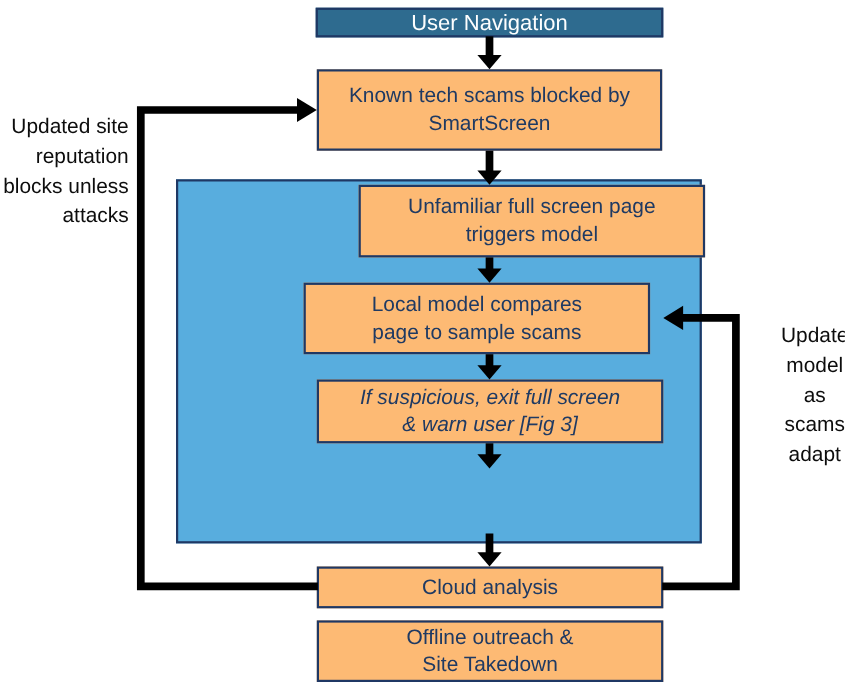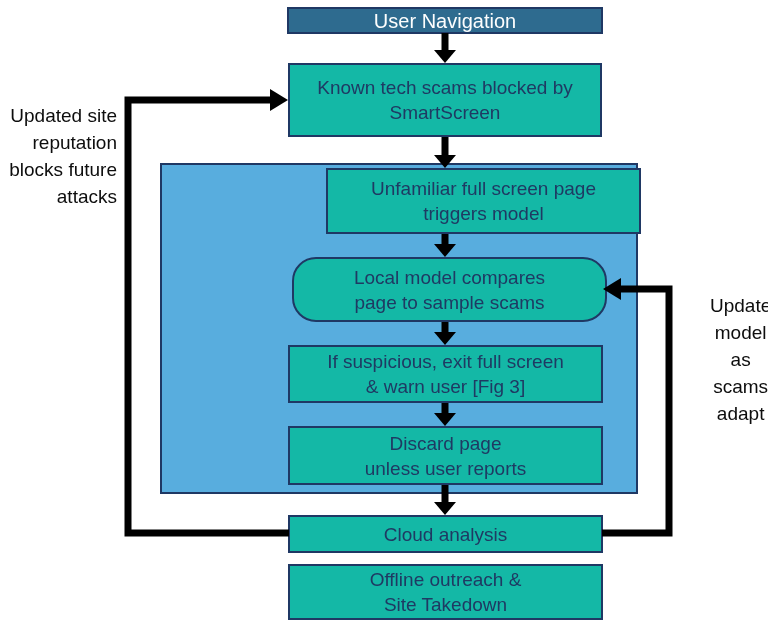--- a/index.html
+++ b/index.html
@@ -3,21 +3,21 @@
 <meta charset="utf-8">
 <style>
   html,body { margin:0; padding:0; background:#ffffff; }
   body { width:768px; height:627px; position:relative; font-family:"Liberation Sans", sans-serif; }
   .canvas { position:absolute; left:0; top:0; width:768px; height:445px; }
 
   .node {
     position:absolute; box-sizing:border-box;
     display:flex; align-items:center; justify-content:center;
     text-align:center; white-space:pre-line;
-    background:#14b8a6; border:2px solid #1F3864;
+    background:#fdba74; border:2px solid #1F3864;
     color:#1F3A63; font-size:19px; line-height:25px;
   }
   .header {
     background:#2E6B8F; color:#FDFEFE; font-size:20px; line-height:22px;
     border:2px solid #1F3864;
   }
   .group-box {
     position:absolute; box-sizing:border-box;
     background:#58ADDE; border:2px solid #1F3864;
   }
@@ -30,22 +30,22 @@
     white-space:pre-line;
   }
   .note-left  { right:651px; top:102px; text-align:right; }
   .note-right { left:686px; top:292px; text-align:center;margin-left:24px; }
 
   #n-user-nav { left:287px; top:7px;   width:316px; height:27px; }
   #n-known    { left:288px; top:63px;  width:314px; height:74px; }
   #group-box  { left:160px; top:163px; width:478px; height:331px; }
   .group-label{ left:172px; top:174px; }
   #n-trigger  { left:288px; top:168px; width:315px; height:66px;margin-left:38px; }
-  #n-compare  { left:292px; top:257px; width:315px; height:65px;border-radius:24px; }
-  #n-warn     { left:288px; top:345px; width:315px; height:58px; }
+  #n-compare  { left:276px; top:257px; width:315px; height:65px; }
+  #n-warn     { left:288px; top:345px; width:315px; height:58px;font-style:italic; }
   #n-discard  { left:288px; top:426px; width:315px; height:59px; }
   #n-cloud    { left:288px; top:515px; width:315px; height:38px; }
   #n-offline  { left:288px; top:564px; width:315px; height:56px; }
 
   svg.arrows { position:absolute; left:0; top:0; pointer-events:none; }
   svg.arrows line     { stroke:#000000; stroke-width:7; }
   svg.arrows polyline { stroke:#000000; stroke-width:7; fill:none; stroke-linejoin:miter; }
   svg.arrows polygon  { fill:#000000; }
 </style>
 </head>
@@ -63,31 +63,29 @@
 
   <div class="node" id="n-trigger">Unfamiliar full screen page
 triggers model</div>
 
   <div class="node" id="n-compare">Local model compares
 page to sample scams</div>
 
   <div class="node" id="n-warn">If suspicious, exit full screen
 &amp; warn user [Fig 3]</div>
 
-  <div class="node" id="n-discard">Discard page
-unless user reports</div>
 
   <div class="node" id="n-offline">Offline outreach &amp;
 Site Takedown</div>
 
   <div class="node" id="n-cloud">Cloud analysis</div>
 
   <div class="note note-left">Updated site
 reputation
-blocks future
+blocks unless
 attacks</div>
 
   <div class="note note-right">Update
 model as
 scams
 adapt</div>
 
   <svg class="arrows" width="768" height="627" viewBox="0 0 768 627">
 
     <g>

